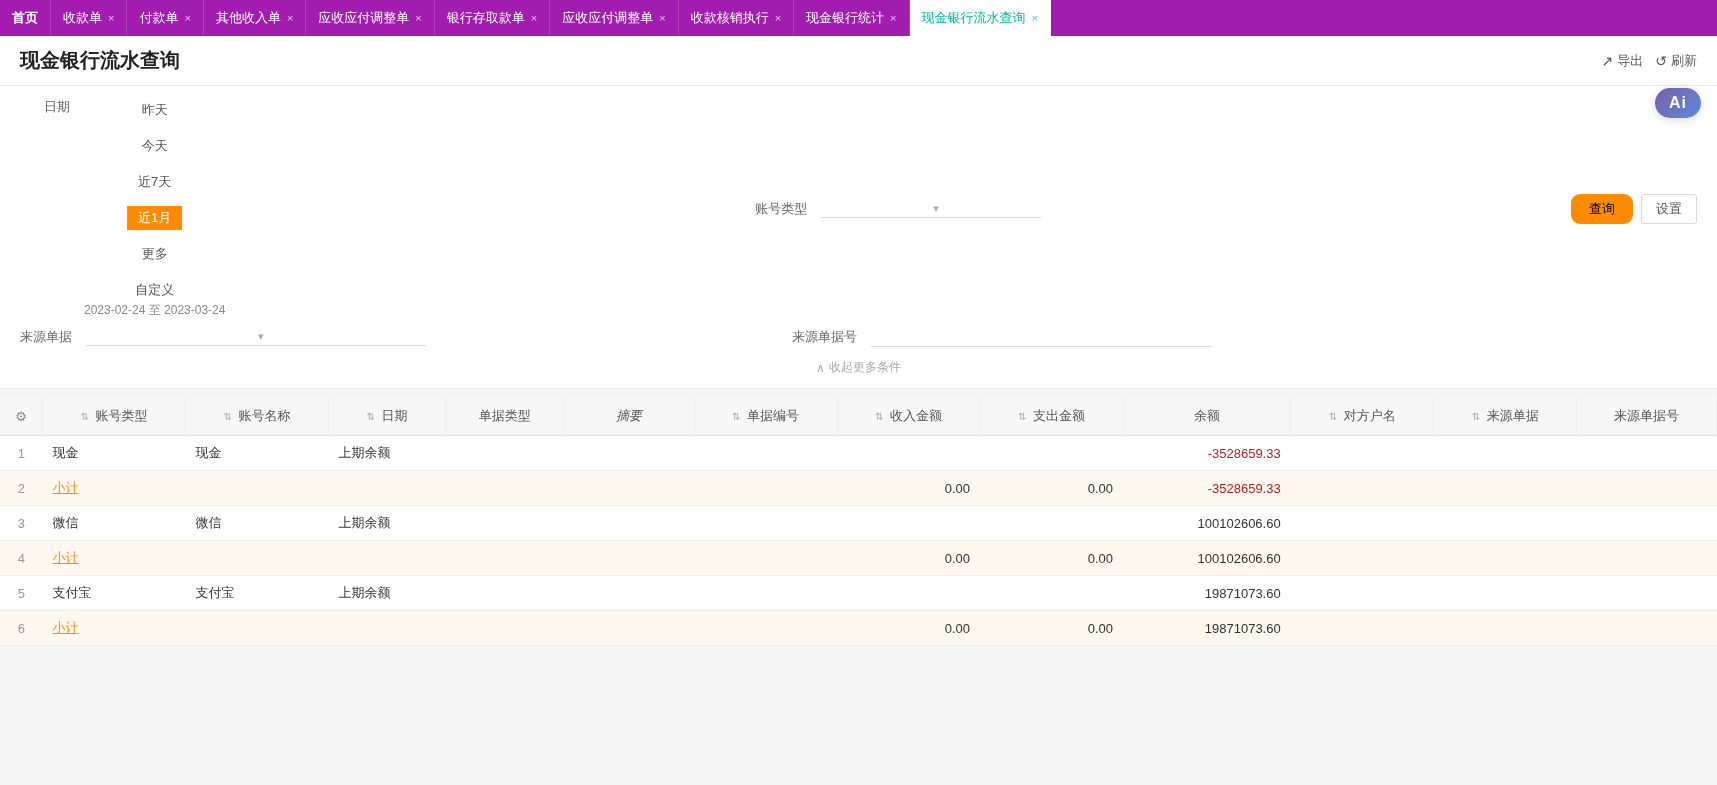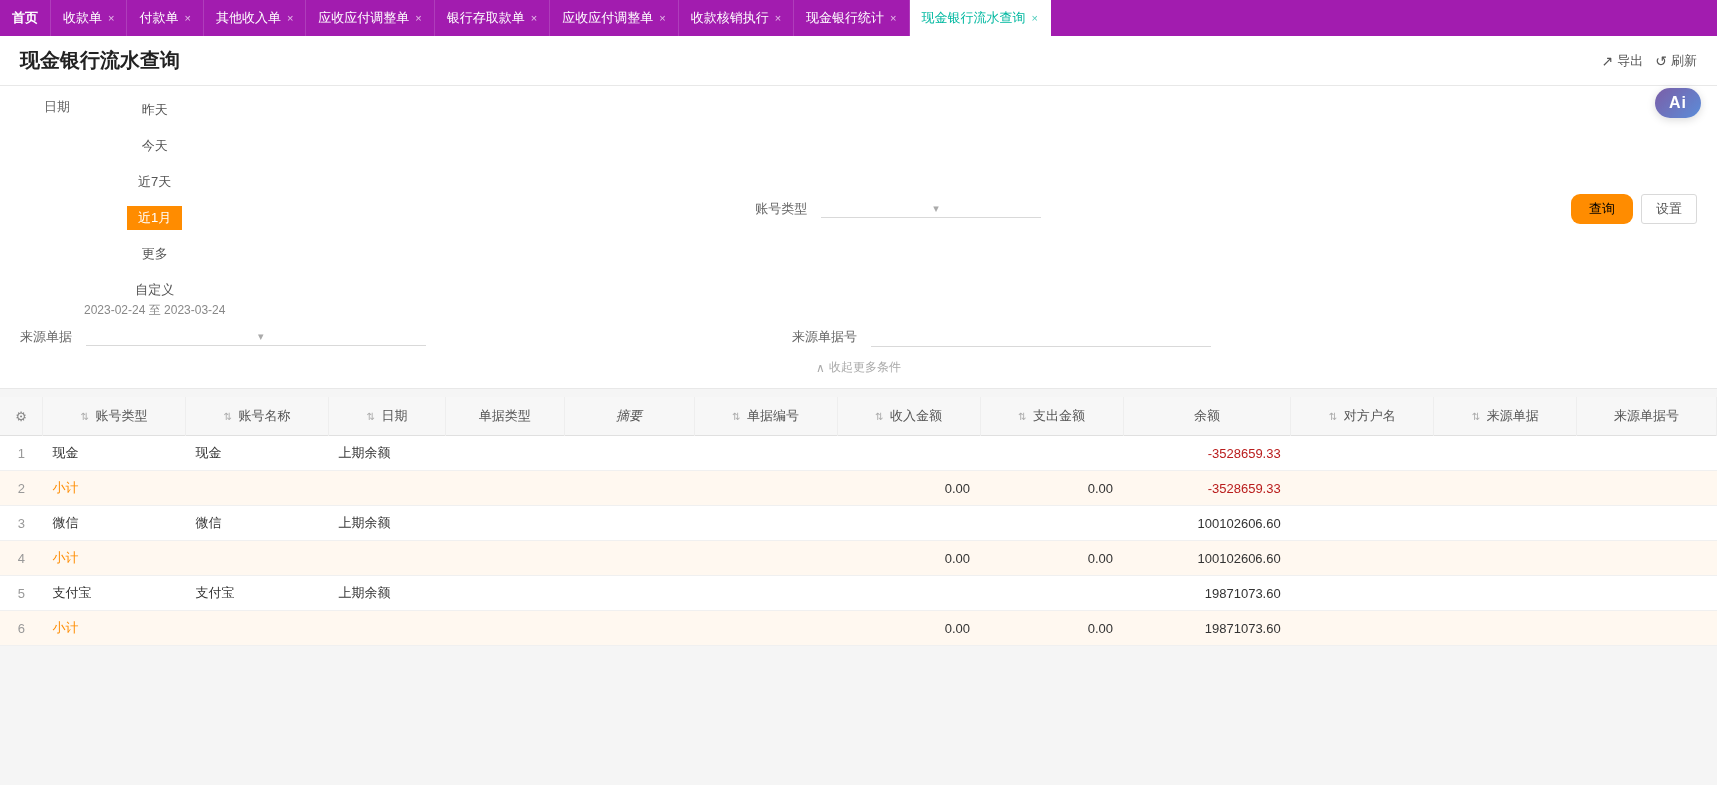--- a/index.html
+++ b/index.html
@@ -207,20 +207,21 @@
     tbody td.amount-cell {
       text-align: right;
       color: #333;
     }
     tbody td.negative-amount {
       text-align: right;
       color: #b91c1c;
     }
     tbody td.subtotal-text {
       color: #ff8c00;
+      text-decoration: underline;
     }
     .gear-icon {
       width: 22px;
       height: 22px;
       display: flex;
       align-items: center;
       justify-content: center;
       color: #888;
       cursor: pointer;
     }

